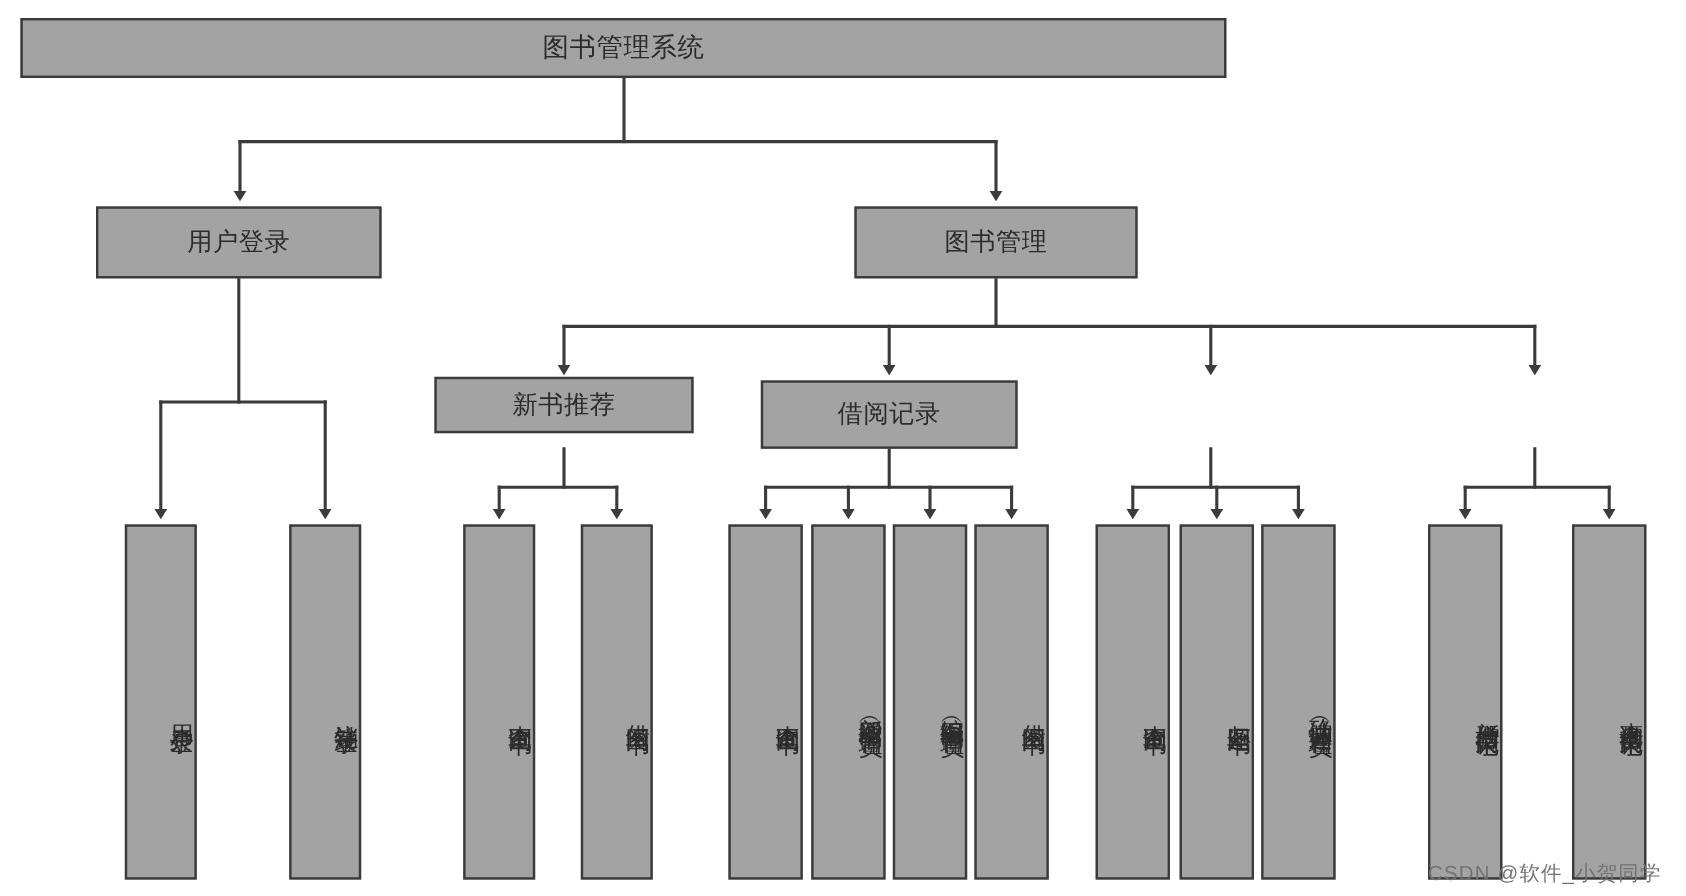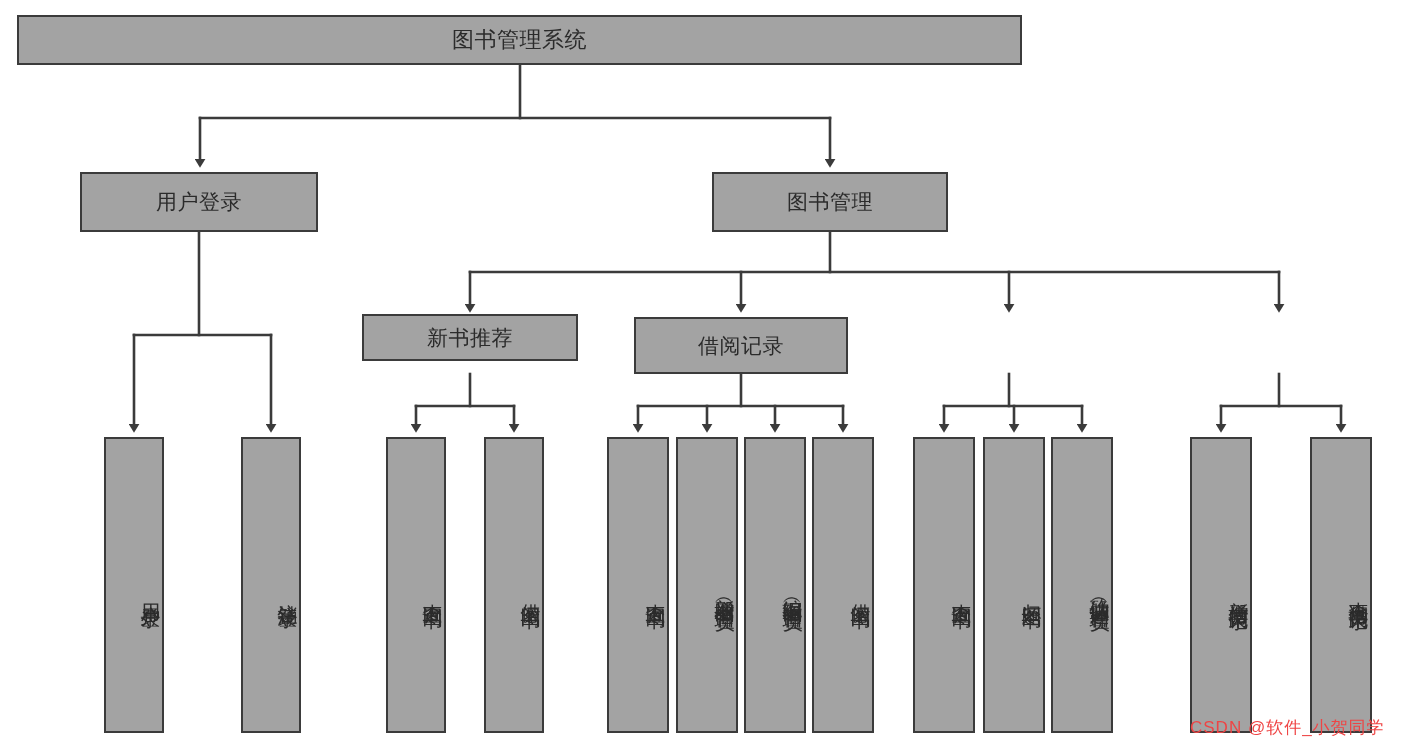--- a/index.html
+++ b/index.html
@@ -55,21 +55,21 @@
   }
   .node.v .vtext {
     writing-mode: vertical-rl;
     text-orientation: upright;
     white-space: normal;
     display: block;
   }
   .watermark {
     position: absolute;
     font-size: 17px;
-    color: #ef4444;
+    color: #737373;
     white-space: nowrap;
     letter-spacing: 1px;
   }
 </style>
 </head>
 <body>
 
 <div id="canvas">
 
   <svg id="edges" viewBox="0 0 1405 747" xmlns="http://www.w3.org/2000/svg">

